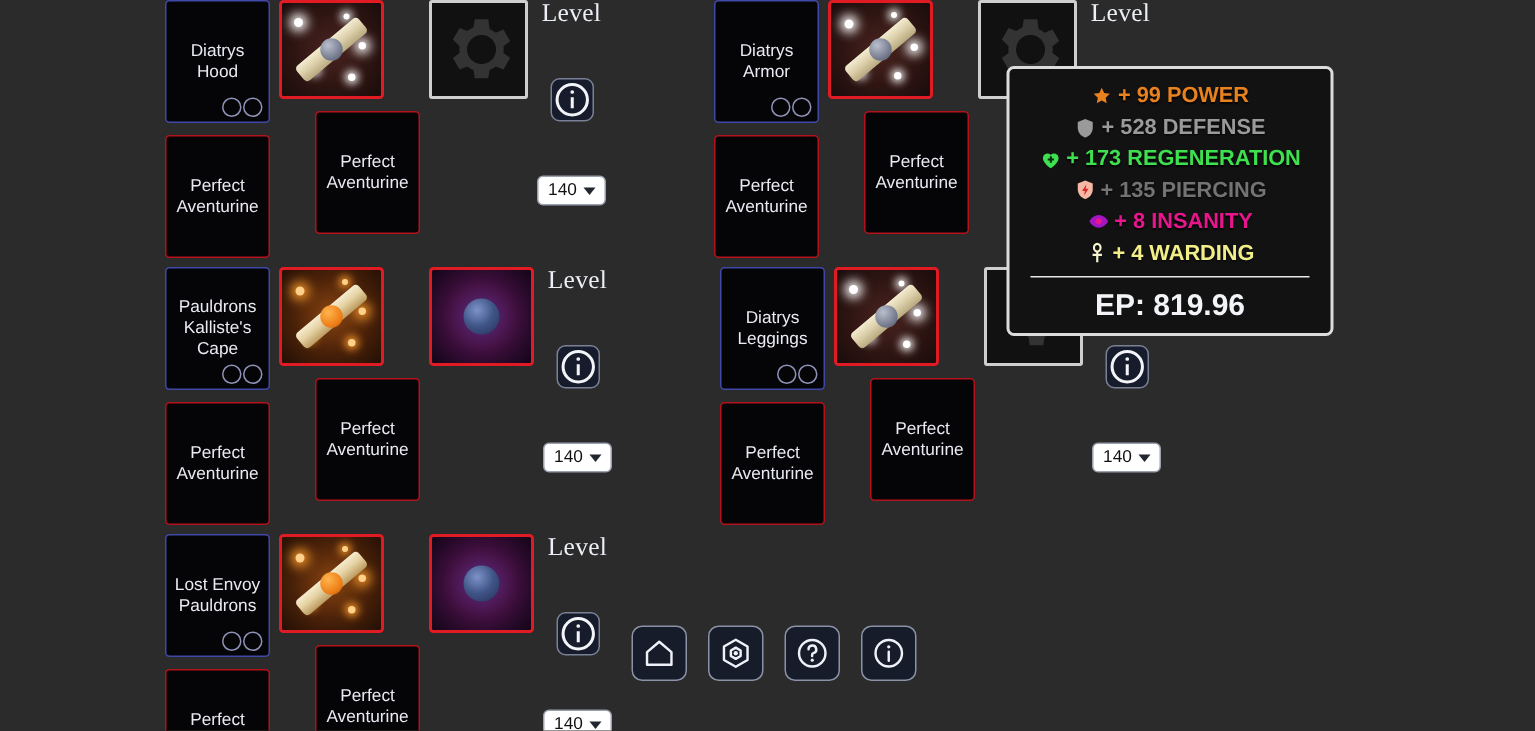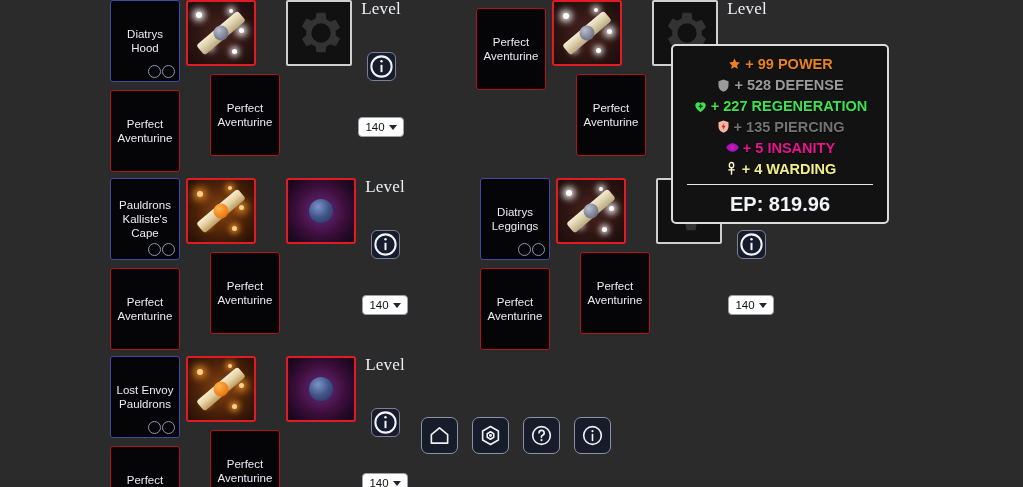--- a/index.html
+++ b/index.html
@@ -220,20 +220,27 @@
             <circle cx="12" cy="7.4" r="1.1" fill="#f2f4f8" stroke="none"></circle>
         </svg>
       </div>
       <div class="level-select">
         <span>140</span>
           <span class="chev"></span>
       </div>
     </div>
 
     <div class="slot-col" style="margin-left:46px;">
+      <div class="tile name">
+        <span>Diatrys Armor</span>
+        <span class="sockets">
+            <i></i>
+            <i></i>
+          </span>
+      </div>
       <div class="gemrow">
         <div class="tile gem">
             <span>Perfect Aventurine</span>
           </div>
       </div>
     </div>
 
     <div class="slot-col" style="margin-left:6px;">
       <div class="icon-tile silver">
         <span class="spark" style="left:14%;top:18%;width:6px;height:6px;background:#fff;box-shadow:0 0 7px 3px #fff;"></span>
@@ -464,41 +471,41 @@
       <span class="txt" style="color:#9a9a9a">+ 528 DEFENSE</span>
     </div>
 
     <div class="stat-line">
       <span class="stat-icon">
         <svg viewBox="0 0 24 24">
             <path d="M12 21s-8.4-5.4-8.4-11A4.9 4.9 0 0 1 12 6.8 4.9 4.9 0 0 1 20.4 10c0 5.6-8.4 11-8.4 11z" fill="#3ee04f"></path>
             <path d="M11 10.6h-2.2v2.3H11v2.3h2.2v-2.3h2.2v-2.3h-2.2V8.3H11z" fill="#0b2a10"></path>
           </svg>
       </span>
-      <span class="txt" style="color:#3ee04f">+ 227 REGENERATION</span>
+      <span class="txt" style="color:#3ee04f">+ 173 REGENERATION</span>
     </div>
 
     <div class="stat-line">
       <span class="stat-icon">
         <svg viewBox="0 0 24 24">
             <path d="M12 2.2l8 3v6.3c0 5-3.4 9.2-8 10.3-4.6-1.1-8-5.3-8-10.3V5.2z" fill="#f6b8a4"></path>
             <path d="M13.2 6.2l-4.6 7h3l-.9 4.8 4.8-7.2h-3.1z" fill="#d6262a"></path>
           </svg>
       </span>
       <span class="txt" style="color:#737373">+ 135 PIERCING</span>
     </div>
 
     <div class="stat-line">
       <span class="stat-icon">
         <svg viewBox="0 0 24 24">
             <path d="M12 5.2c-5 0-9 4.3-10 6.8 1 2.5 5 6.8 10 6.8s9-4.3 10-6.8c-1-2.5-5-6.8-10-6.8z" fill="#a216c4"></path>
             <circle cx="12" cy="12" r="3.3" fill="#e8158c"></circle>
           </svg>
       </span>
-      <span class="txt" style="color:#e8158c">+ 5 INSANITY</span>
+      <span class="txt" style="color:#e8158c">+ 8 INSANITY</span>
     </div>
 
     <div class="stat-line">
       <span class="stat-icon">
         <svg viewBox="0 0 24 24" fill="none" stroke="#f7f4d0" stroke-width="2.3">
             <ellipse cx="12" cy="6.6" rx="3.5" ry="4.1"></ellipse>
             <line x1="12" y1="10.7" x2="12" y2="22"></line>
             <line x1="7" y1="14.2" x2="17" y2="14.2"></line>
           </svg>
       </span>

